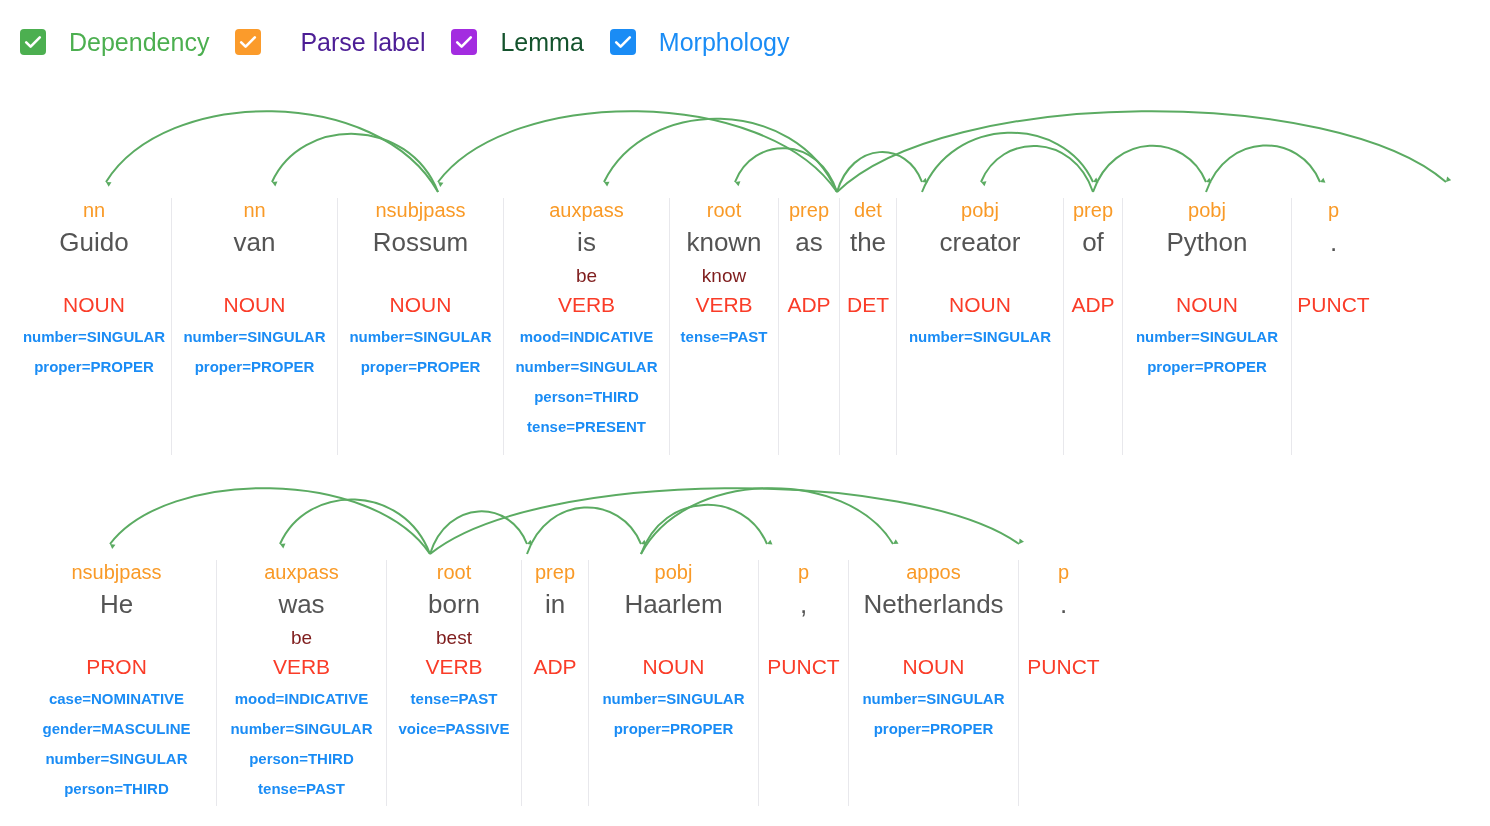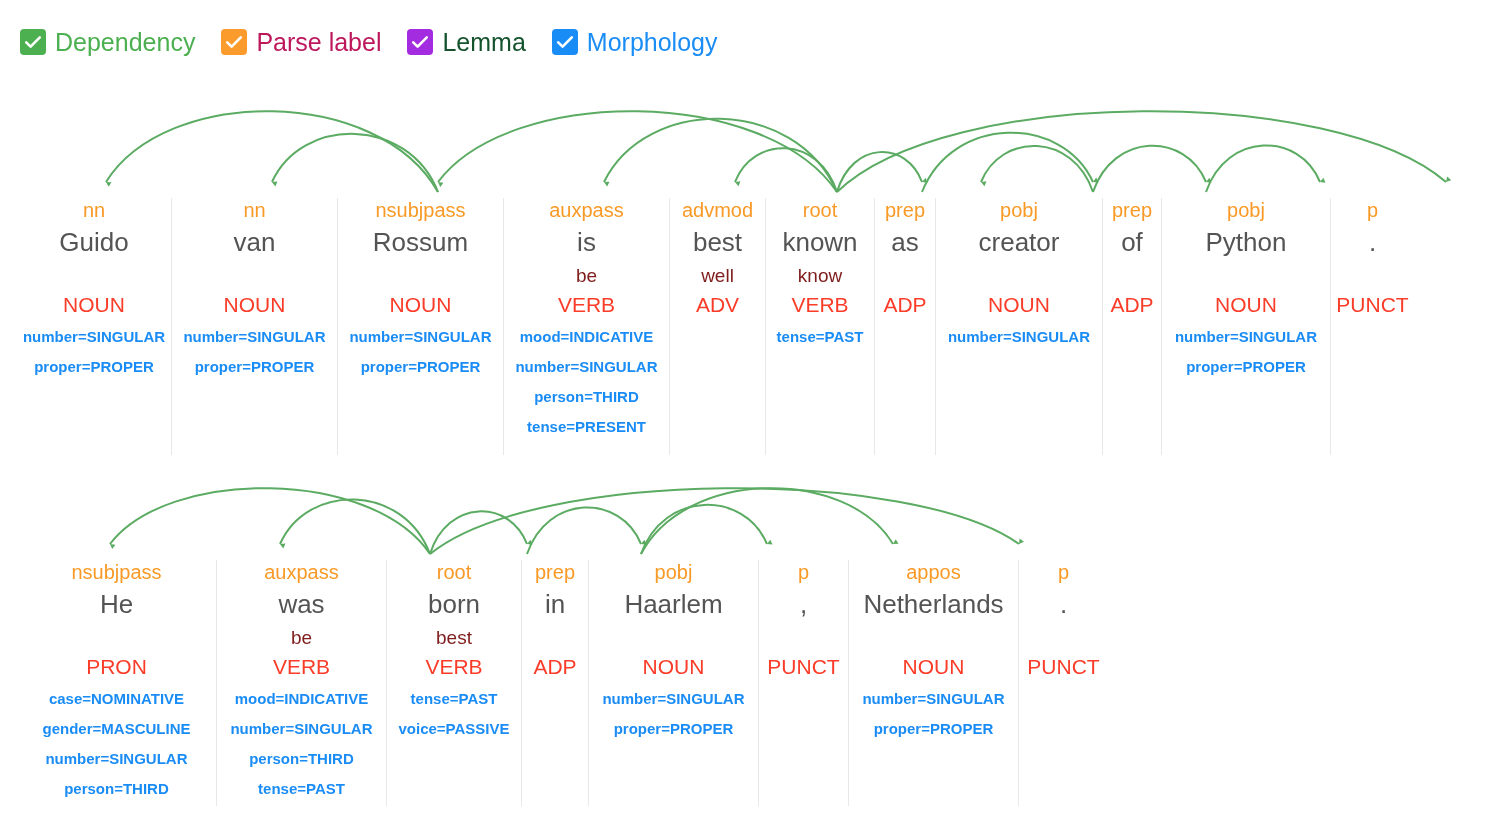--- a/index.html
+++ b/index.html
@@ -21,21 +21,21 @@
     left: 20px;
     top: 20px;
     height: 44px;
     display: flex;
     align-items: center;
     gap: 26px;
   }
   .legend-item {
     display: flex;
     align-items: center;
-    gap: 9px;
+    gap: 23px;
     cursor: pointer;
     user-select: none;
   }
   .cbox {
     width: 26px;
     height: 26px;
     border-radius: 4px;
     display: flex;
     align-items: center;
     justify-content: center;
@@ -146,21 +146,21 @@
         </svg>
       </span>
       <span class="legend-label" style="color: rgb(76, 175, 80);">Dependency</span>
     </div>
     <div class="legend-item">
       <span class="cbox" style="background: rgb(251, 155, 43);">
         <svg width="26" height="26" viewBox="0 0 26 26">
           <path d="M6.2 13.3 L10.6 17.7 L19.8 8.4" fill="none" stroke="#ffffff" stroke-width="2.6" stroke-linecap="round" stroke-linejoin="round"></path>
         </svg>
       </span>
-      <span class="legend-label" style="color: #be185d;">Parse label</span>
+      <span class="legend-label" style="color: #4c1d95; margin-left: 16px;">Parse label</span>
     </div>
     <div class="legend-item">
       <span class="cbox" style="background: rgb(163, 44, 224);">
         <svg width="26" height="26" viewBox="0 0 26 26">
           <path d="M6.2 13.3 L10.6 17.7 L19.8 8.4" fill="none" stroke="#ffffff" stroke-width="2.6" stroke-linecap="round" stroke-linejoin="round"></path>
         </svg>
       </span>
       <span class="legend-label" style="color: #14532d;">Lemma</span>
     </div>
     <div class="legend-item">
@@ -220,38 +220,38 @@
       <div class="token" style="width: 166px;">
         <div class="t-dep">auxpass</div>
         <div class="t-word">is</div>
         <div class="t-lemma">be</div>
         <div class="t-pos">VERB</div>
         <div class="t-morph">mood=INDICATIVE</div>
         <div class="t-morph">number=SINGULAR</div>
         <div class="t-morph">person=THIRD</div>
         <div class="t-morph">tense=PRESENT</div>
       </div>
-      <div class="token" style="width: 96px;">
-        <div class="t-dep">advmod</div>
-        <div class="t-word">best</div>
-        <div class="t-lemma">well</div>
-        <div class="t-pos">ADV</div>
-      </div>
       <div class="token" style="width: 109px;">
         <div class="t-dep">root</div>
         <div class="t-word">known</div>
         <div class="t-lemma">know</div>
         <div class="t-pos">VERB</div>
         <div class="t-morph">tense=PAST</div>
       </div>
       <div class="token" style="width: 61px;">
         <div class="t-dep">prep</div>
         <div class="t-word">as</div>
         <div class="t-lemma empty">&nbsp;</div>
         <div class="t-pos">ADP</div>
+      </div>
+      <div class="token" style="width: 57px;">
+        <div class="t-dep">det</div>
+        <div class="t-word">the</div>
+        <div class="t-lemma empty">&nbsp;</div>
+        <div class="t-pos">DET</div>
       </div>
       <div class="token" style="width: 167px;">
         <div class="t-dep">pobj</div>
         <div class="t-word">creator</div>
         <div class="t-lemma empty">&nbsp;</div>
         <div class="t-pos">NOUN</div>
         <div class="t-morph">number=SINGULAR</div>
       </div>
       <div class="token" style="width: 59px;">
         <div class="t-dep">prep</div>

